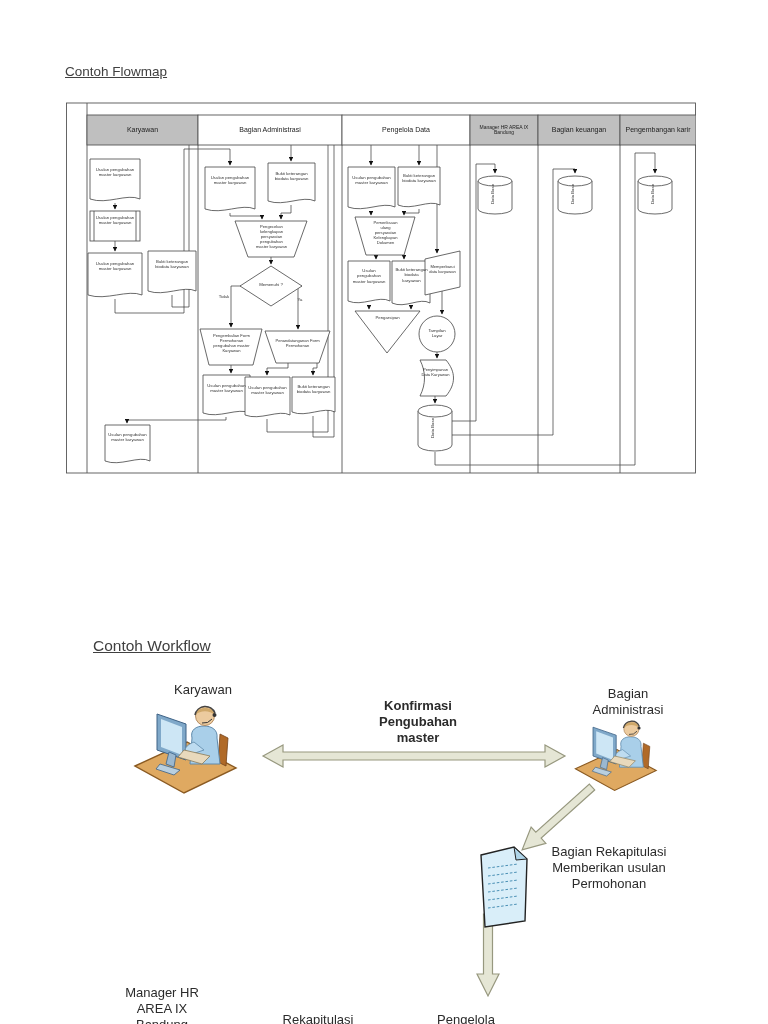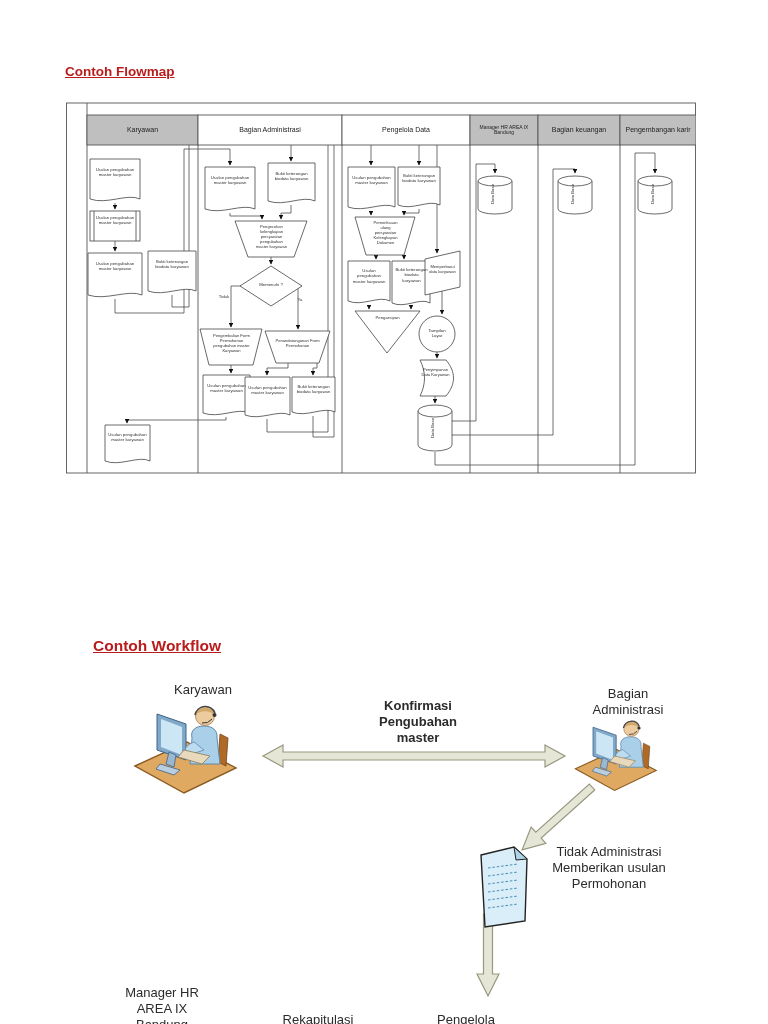--- a/index.html
+++ b/index.html
@@ -1,21 +1,21 @@
 <!DOCTYPE html>
 <html><head>
 <meta charset="utf-8">
 <style>
   html,body{margin:0;padding:0;}
   body{
     width:768px;height:1024px;position:relative;overflow:hidden;
     background:#ffffff;font-family:"Liberation Sans",sans-serif;color:#1a1a1a;
   }
   .title{
-    position:absolute;font-weight:bold;text-decoration:underline;color:#b91c1c;
+    position:absolute;font-weight:normal;text-decoration:underline;color:#404040;
   }
   #flowmap-title{left:65px;top:64px;font-size:13.5px;}
   #workflow-title{left:93px;top:637px;font-size:15.5px;text-align:center;}
 
   
   .flowmap{position:absolute;left:66px;top:101px;width:630px;height:374px;}
   .flowmap svg{position:absolute;left:0;top:0;}
   .lh{
     position:absolute;height:30px;top:14px;display:flex;align-items:center;justify-content:center;
     font-size:7px;color:#222;text-align:center;line-height:1.1;
@@ -224,17 +224,17 @@
         <line x1="488" y1="262" x2="518" y2="258"></line>
         <line x1="488" y1="270" x2="518" y2="266"></line>
         <line x1="488" y1="278" x2="518" y2="274"></line>
       </g>
     </g>
   </svg>
 
   <div class="wl" style="left:148px;top:52px;width:110px;">Karyawan</div>
   <div class="wl" style="left:362px;top:68px;width:112px;font-weight:bold;">Konfirmasi Pengubahan master</div>
   <div class="wl" style="left:572px;top:56px;width:112px;">Bagian Administrasi</div>
-  <div class="wl" style="left:545px;top:214px;width:128px;">Tidak Administrasi Memberikan usulan Permohonan</div>
+  <div class="wl" style="left:545px;top:214px;width:128px;">Bagian Rekapitulasi Memberikan usulan Permohonan</div>
   <div class="wl" style="left:116px;top:355px;width:92px;">Manager HR AREA IX Bandung</div>
   <div class="wl" style="left:266px;top:382px;width:104px;">Rekapitulasi</div>
   <div class="wl" style="left:414px;top:382px;width:104px;">Pengelola</div>
 </div>
 
 </body></html>

